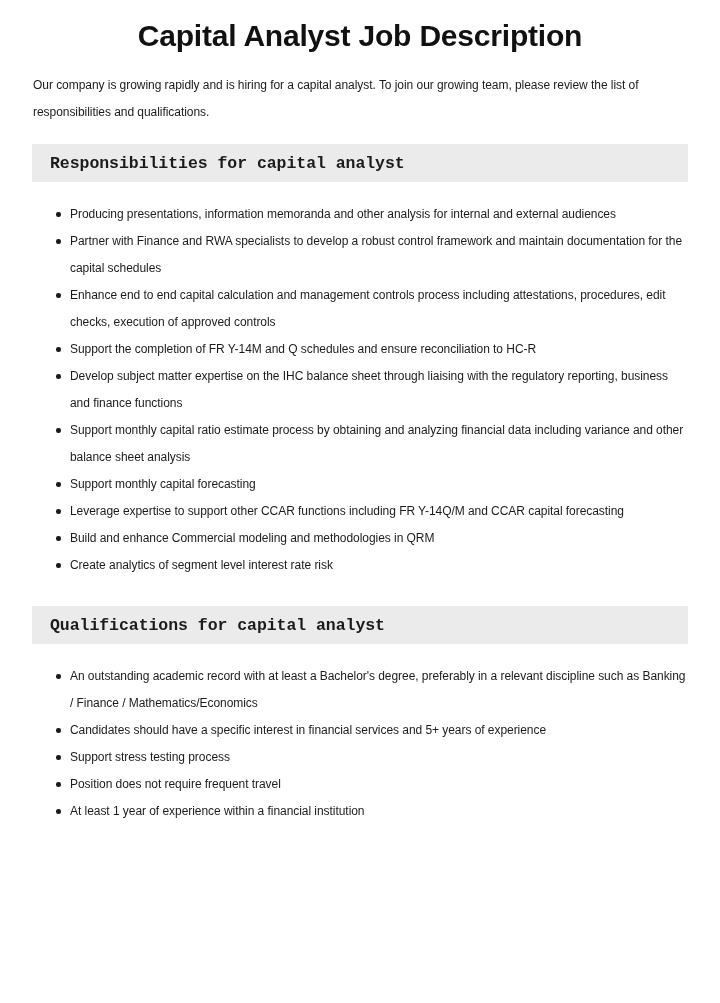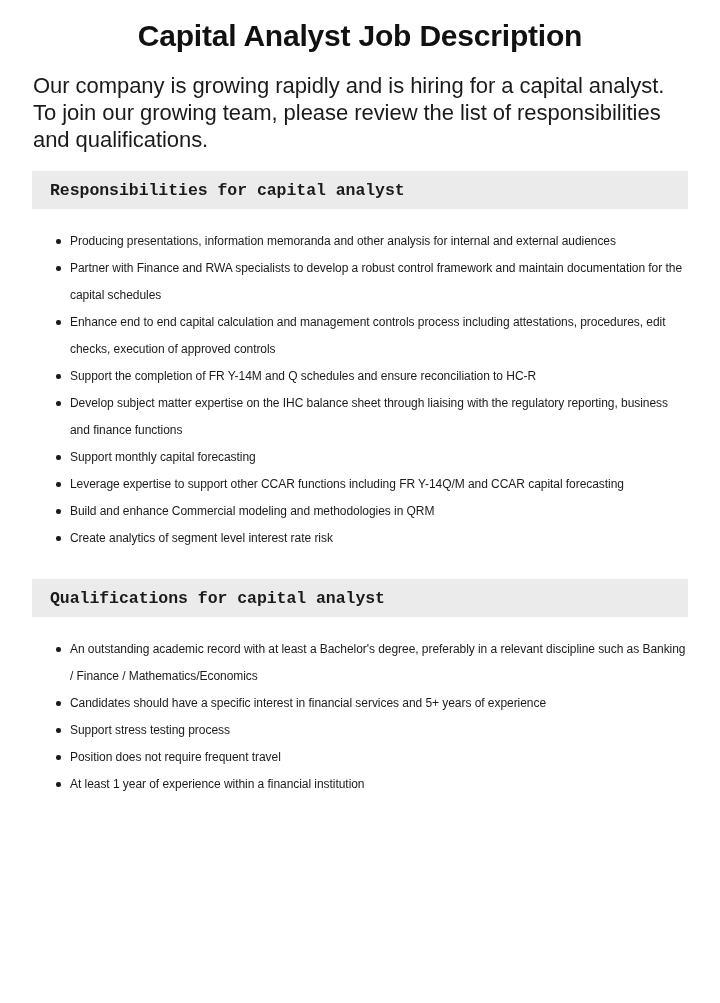--- a/index.html
+++ b/index.html
@@ -24,21 +24,21 @@
     font-size: 30px;
     font-weight: bold;
     text-align: center;
     letter-spacing: -0.2px;
     color: #111111;
     margin: 0;
     padding: 5px 20px 0 20px;
     line-height: 38px;
   }
   .intro {
-    font-size: 22px;
+    font-size: 12px;
     line-height: 27px;
     color: #1b1b1b;
     margin: 0;
     padding: 17px 26px 0 21px;
     letter-spacing: -0.05px;
   }
   .section {
     margin: 0;
     padding: 0;
   }
@@ -98,20 +98,21 @@
     <div class="section-bar-spacer-top"></div>
     <div class="section-bar">
       <span class="section-bar-label">Responsibilities for capital analyst</span>
     </div>
     <ul class="bullets">
       <li>Producing presentations, information memoranda and other analysis for internal and external audiences</li>
       <li>Partner with Finance and RWA specialists to develop a robust control framework and maintain documentation for the capital schedules</li>
       <li>Enhance end to end capital calculation and management controls process including attestations, procedures, edit checks, execution of approved controls</li>
       <li>Support the completion of FR Y-14M and Q schedules and ensure reconciliation to HC-R</li>
       <li>Develop subject matter expertise on the IHC balance sheet through liaising with the regulatory reporting, business and finance functions</li>
+      <li>Support monthly capital ratio estimate process by obtaining and analyzing financial data including variance and other balance sheet analysis</li>
       <li>Support monthly capital forecasting</li>
       <li>Leverage expertise to support other CCAR functions including FR Y-14Q/M and CCAR capital forecasting</li>
       <li>Build and enhance Commercial modeling and methodologies in QRM</li>
       <li>Create analytics of segment level interest rate risk</li>
     </ul>
     <div class="gap-after-list"></div>
   </div>
 
   <div class="section">
     <div class="section-bar-spacer-top"></div>

